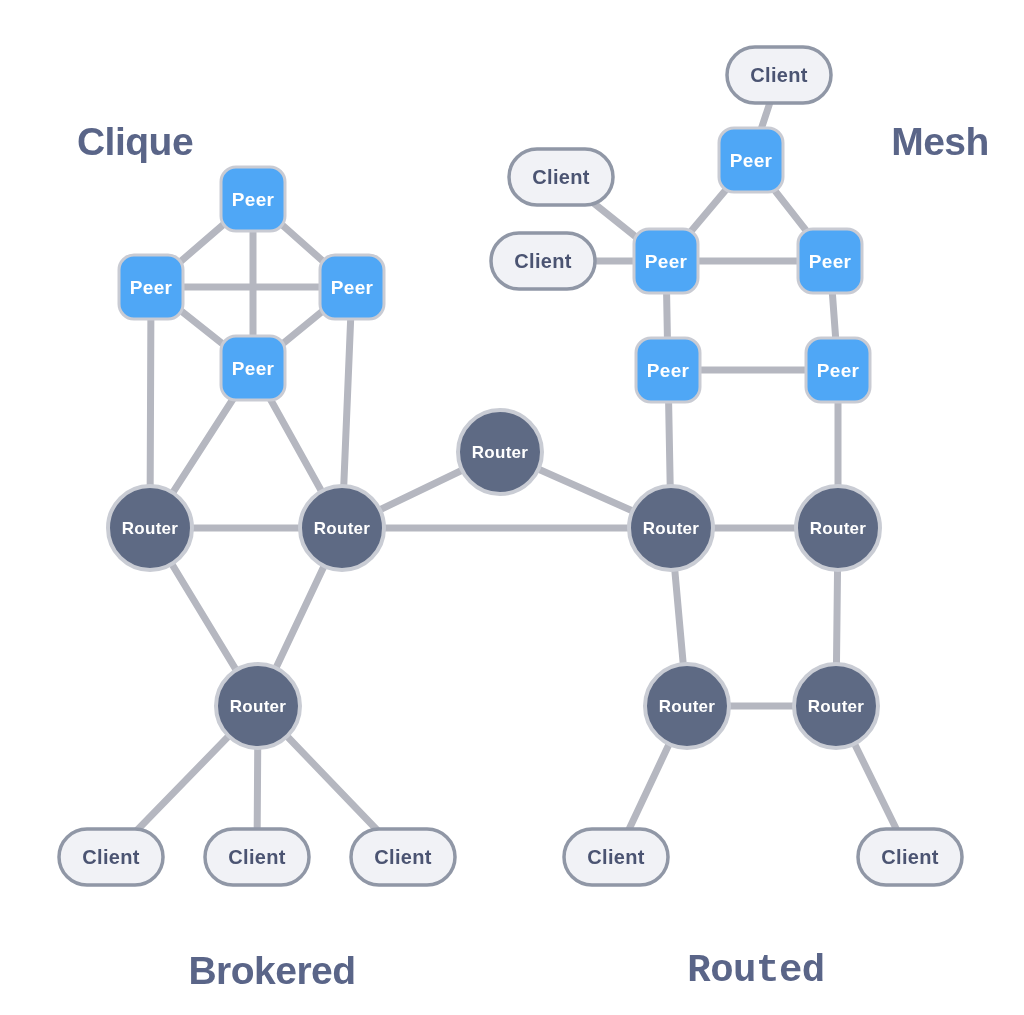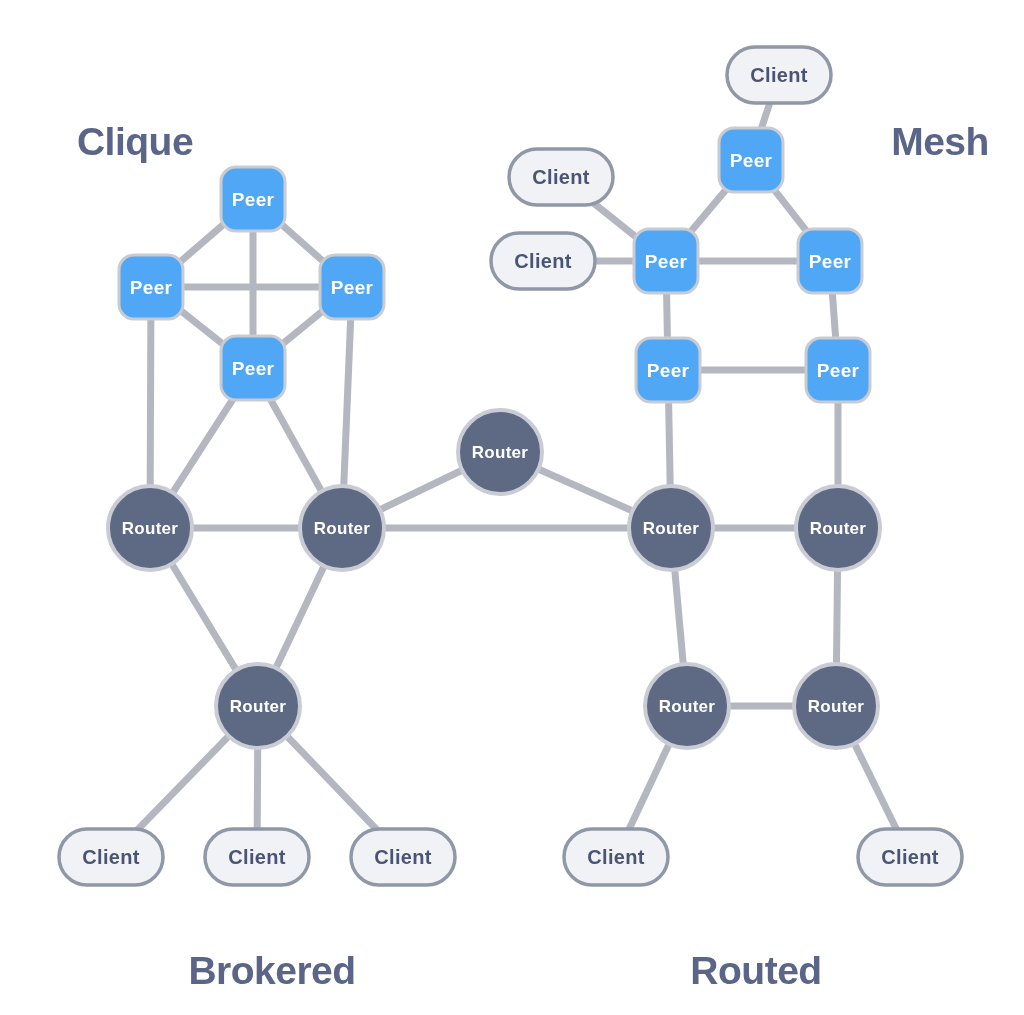--- a/index.html
+++ b/index.html
@@ -170,14 +170,14 @@
         <text x="616" y="857" dy="0.35em" text-anchor="middle" fill="#4B5472" font-size="20" font-weight="700">Client</text>
       </g>
       <g>
         <rect x="858" y="829" width="104" height="56" rx="28" ry="28" fill="#F1F2F6" stroke="#9097A6" stroke-width="3.5"></rect>
         <text x="910" y="857" dy="0.35em" text-anchor="middle" fill="#4B5472" font-size="20" font-weight="700">Client</text>
       </g>
     </svg>
   <div class="section-title" style="left: 135px; top: 142px;">Clique</div>
   <div class="section-title" style="left: 940px; top: 142px;">Mesh</div>
   <div class="section-title" style="left: 272px; top: 971px;">Brokered</div>
-  <div class="section-title" style="left: 756px; top: 971px;">Routed</div>
+  <div class="section-title" style="left: 756px; top: 971px; font-family: Liberation Mono, monospace;">Routed</div>
 </div>
 
 </body></html>

